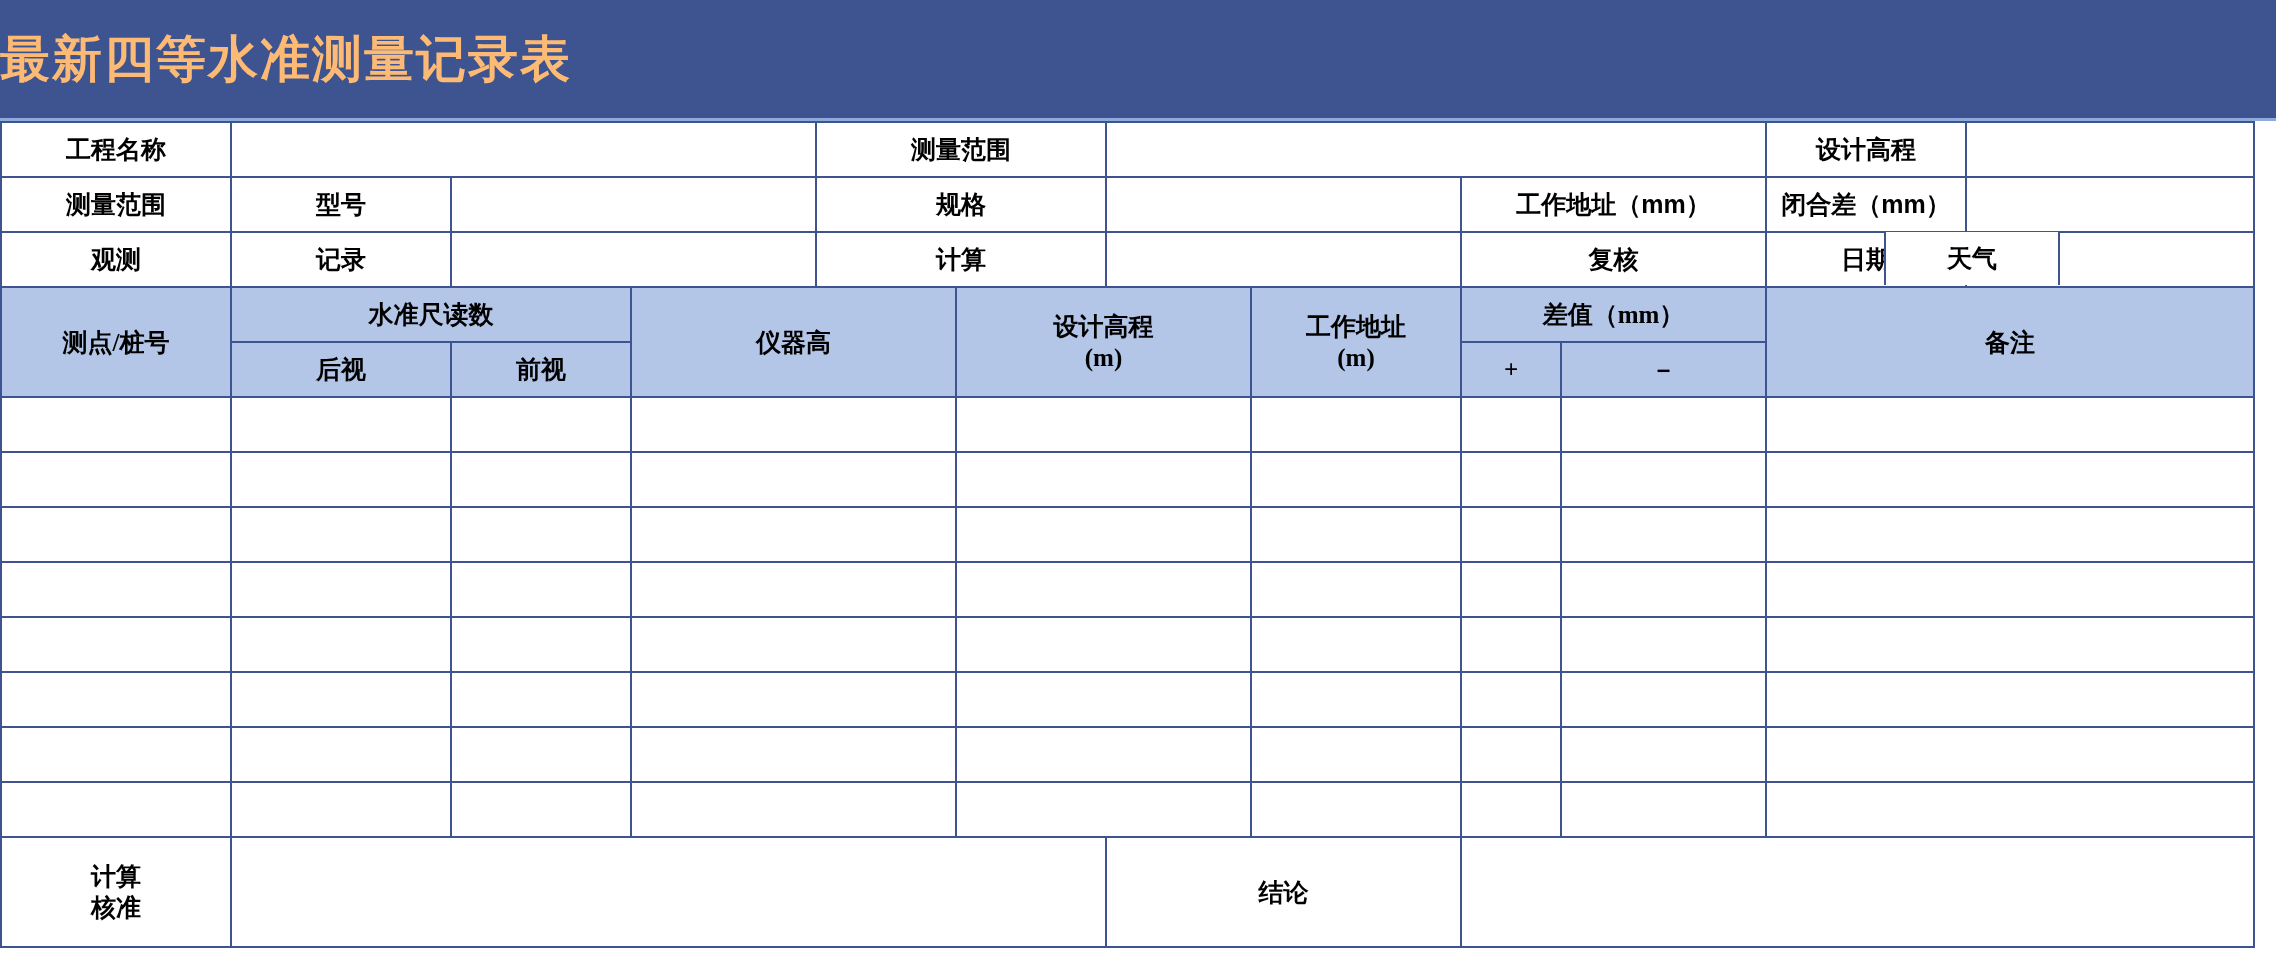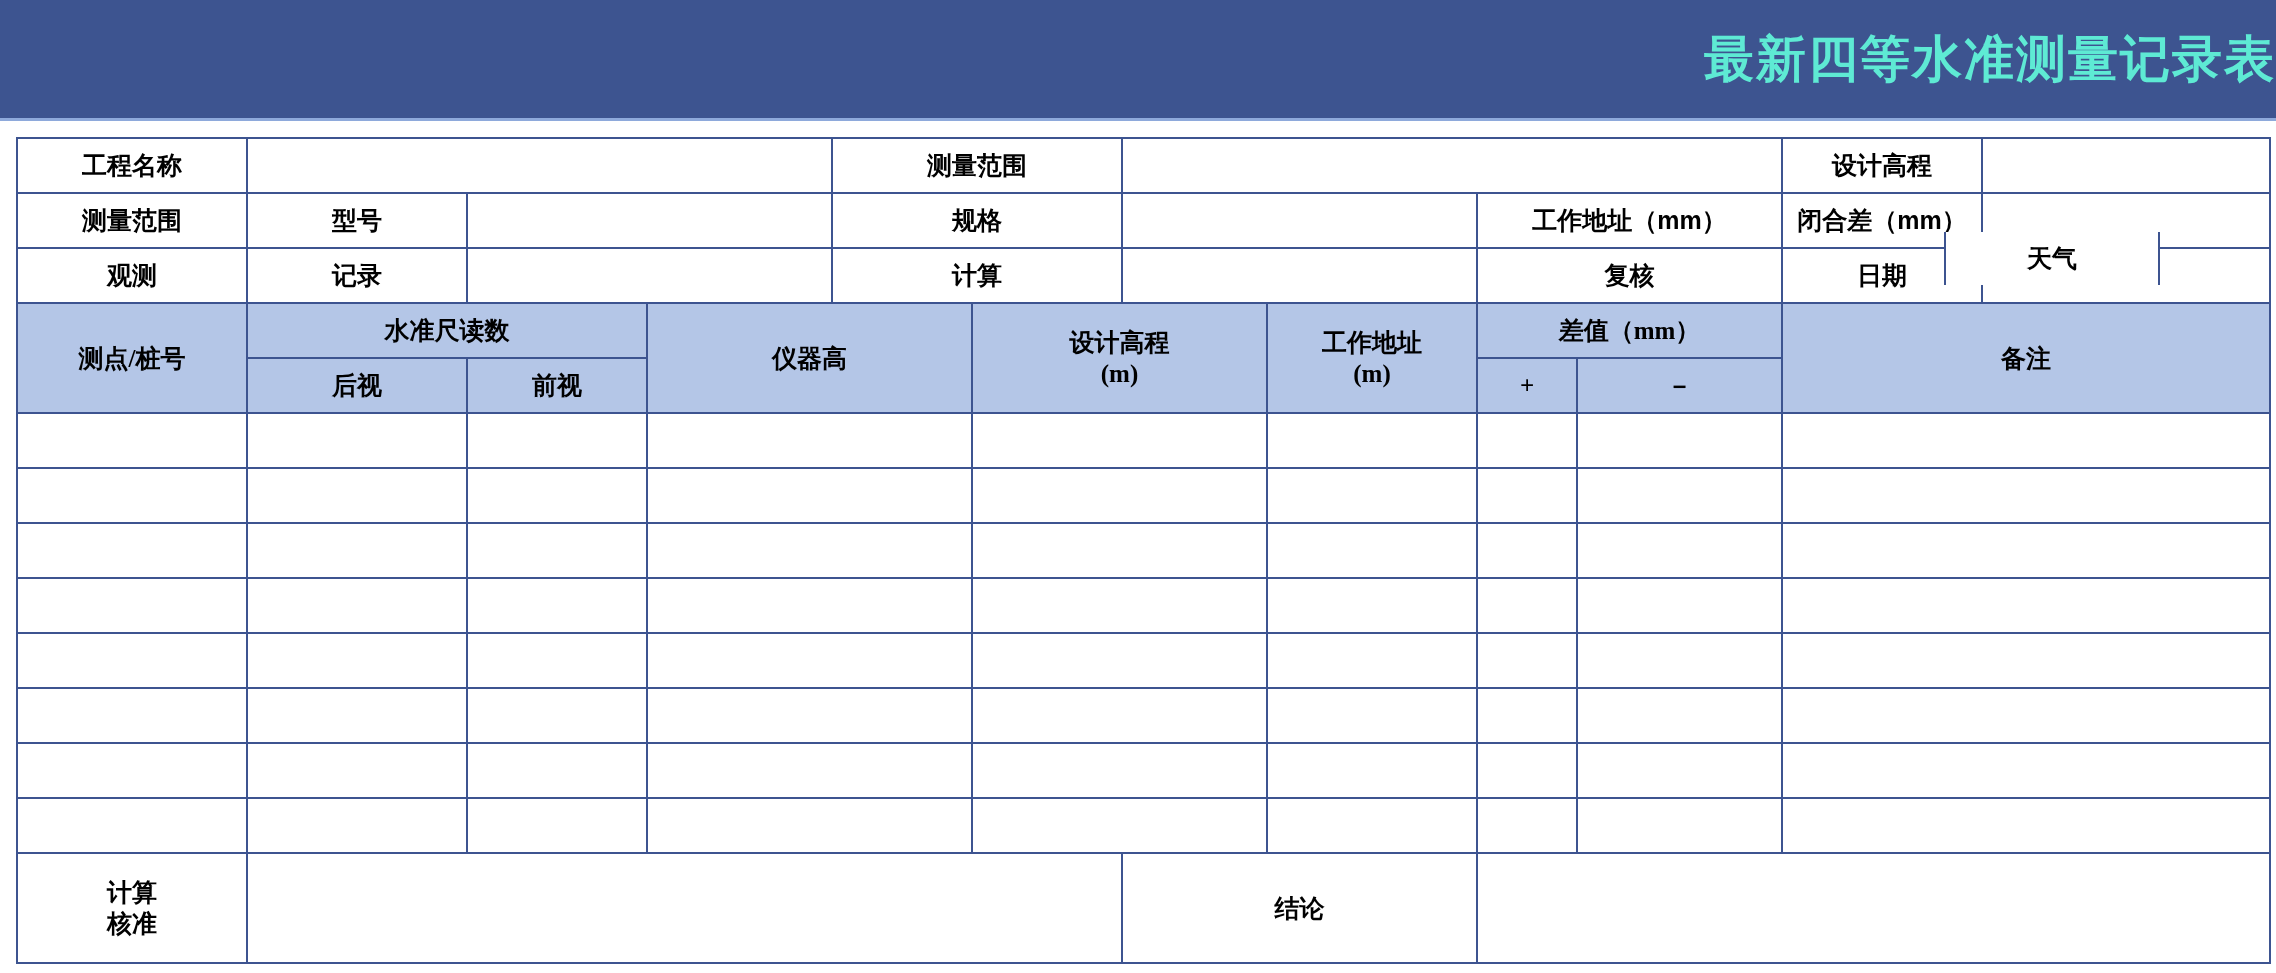--- a/index.html
+++ b/index.html
@@ -13,34 +13,34 @@
     font-family: "Liberation Sans", sans-serif;
     overflow: hidden;
   }
   .sheet {
     width: 2276px;
     height: 973px;
     position: relative;
   }
   .title-bar {
     background: #3d5490;
-    color: #5eead4;
+    color: #fdba74;
     font-size: 50px;
     font-weight: bold;
-    text-align: right;
+    text-align: left;
     line-height: 118px;
     height: 118px;
     letter-spacing: 2px;
     border-bottom: 3px solid #8ea9db;
   }
   table.grid {
     border-collapse: collapse;
     table-layout: fixed;
     width: 2253px;
-    margin: 16px;
+    margin: 0;
     padding-left: 32px;
   }
   table.grid td {
     border: 2px solid #3d5490;
     font-size: 25px;
     color: #000000;
     text-align: center;
     vertical-align: middle;
     padding: 0;
     height: 53px;
@@ -229,15 +229,15 @@
         <div>计算</div>
         <div>核准</div>
       </td>
       <td class="blank" colspan="5"></td>
       <td colspan="2">结论</td>
       <td class="blank" colspan="4"></td>
     </tr>
   </tbody>
     </table>
 
-  <div style="position:absolute; left:1944px; top:232px; width:216px; height:53px; display:flex; align-items:center; justify-content:center; font-size:25px; font-weight:bold; border-left:2px solid #3d5490; border-right:2px solid #3d5490; box-sizing:border-box; background:#ffffff;">天气</div>
+  <div style="position:absolute; left:1884px; top:232px; width:176px; height:53px; display:flex; align-items:center; justify-content:center; font-size:25px; font-weight:bold; border-left:2px solid #3d5490; border-right:2px solid #3d5490; box-sizing:border-box; background:#ffffff;">天气</div>
 
 </div>
 
 </body></html>

